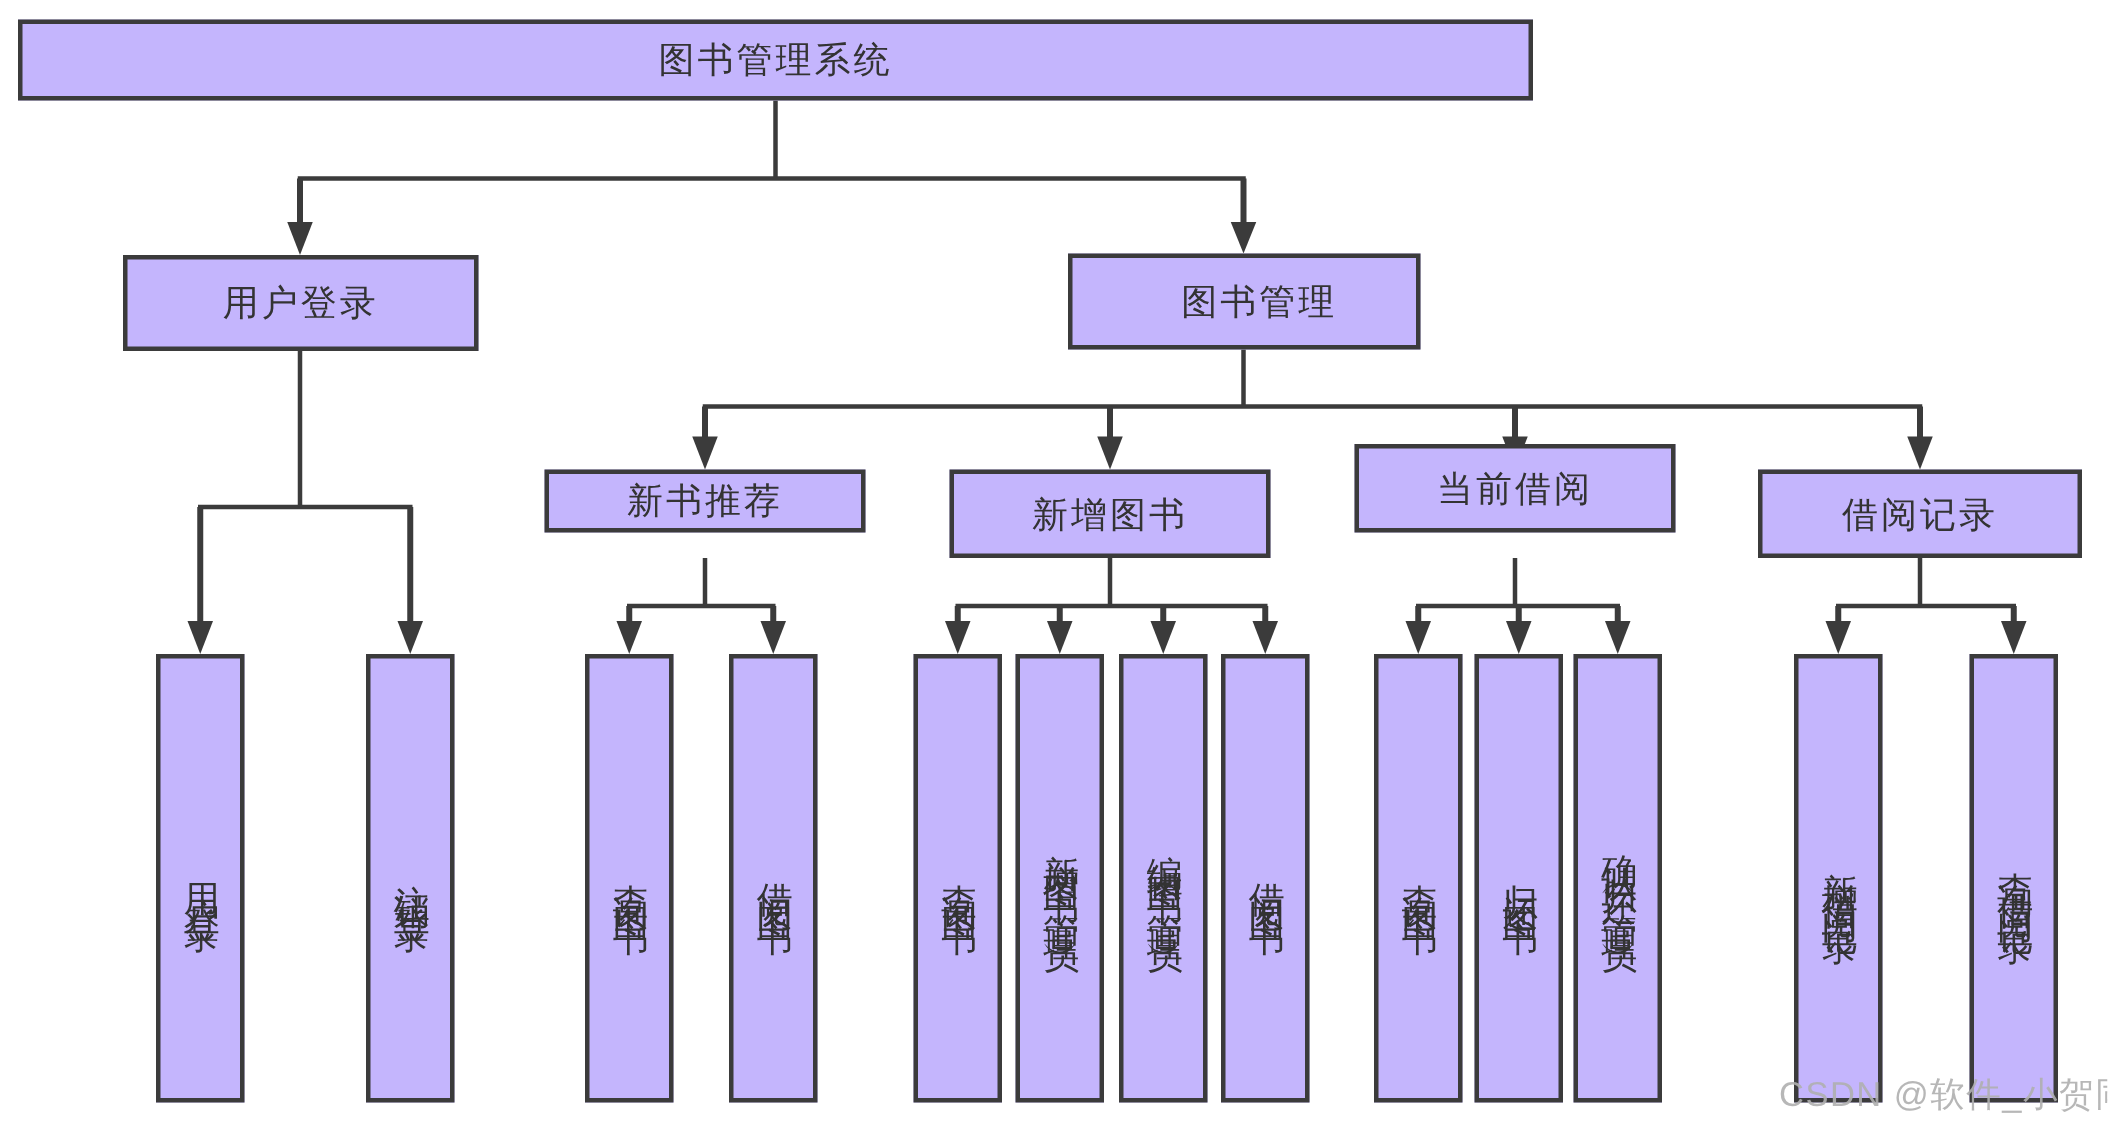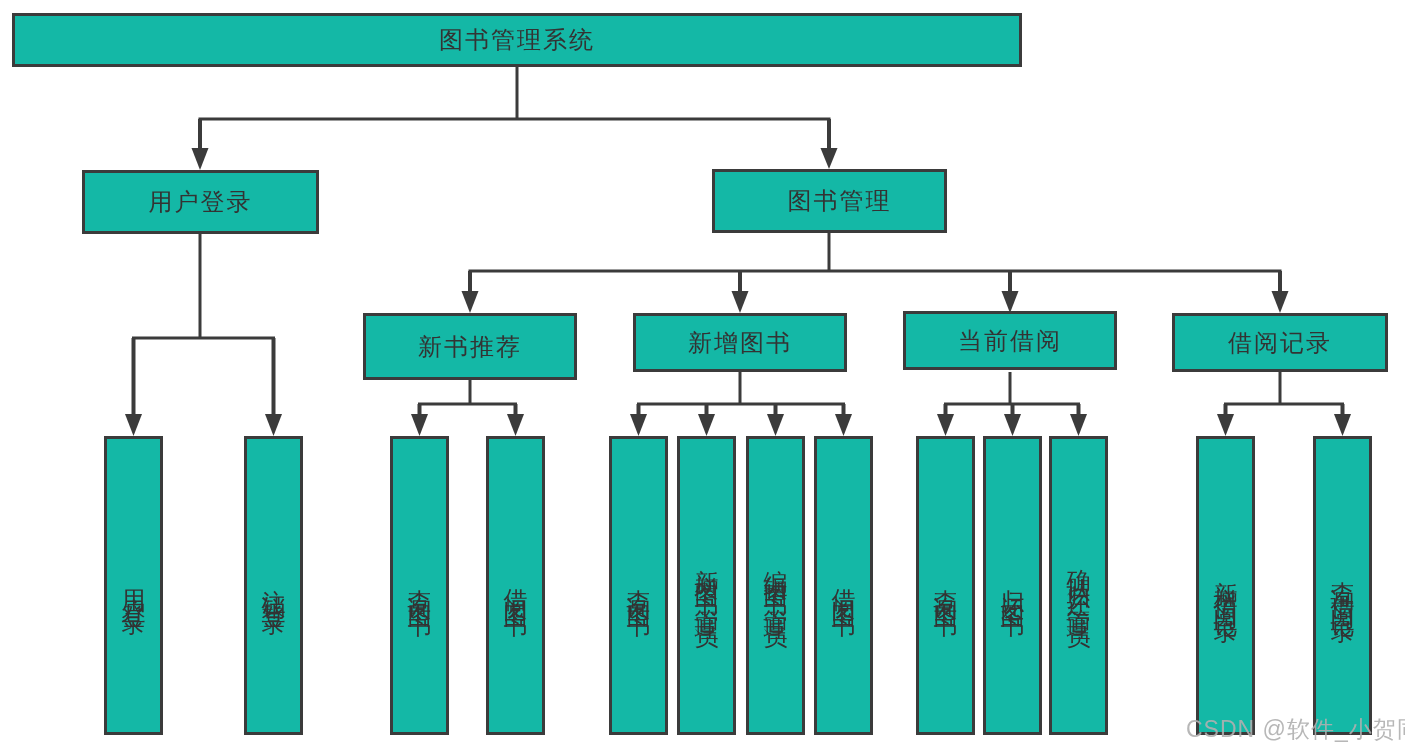--- a/index.html
+++ b/index.html
@@ -11,21 +11,21 @@
     font-family:"Liberation Sans", sans-serif;
   }
   .connectors {
     position:absolute; left:0; top:0; width:1405px; height:747px;
     z-index:1;
   }
   .box {
     position:absolute;
     box-sizing:border-box;
     border:3px solid #3b3b3b;
-    background:#14b8a6;
+    background:#c4b5fd;
     display:flex;
     align-items:center;
     justify-content:center;
     color:#333333;
     z-index:2;
   }
   .h-box { font-size:24px; letter-spacing:2px; }
   .v-box {
     writing-mode:vertical-rl;
     text-orientation:mixed;
@@ -42,23 +42,23 @@
     white-space:nowrap;
     z-index:3;
     opacity:0.9;
   }
 
   
   #n-root        { left:12px;   top:13px;  width:1010px; height:54px; }
   #n-userlogin   { left:82px;   top:170px; width:237px;  height:64px; }
   #n-bookmgmt    { left:712px;  top:169px; width:235px;  height:64px;padding-left:20px; }
 
-  #n-newbook     { left:363px;  top:313px; width:214px;  height:67px; }
+  #n-newbook     { left:363px;  top:313px; width:214px;  height:42px; }
   #n-bookborrow  { left:633px;  top:313px; width:214px;  height:59px; }
-  #n-curborrow   { left:903px;  top:311px; width:214px;  height:59px; }
+  #n-curborrow   { left:903px;  top:296px; width:214px;  height:59px; }
   #n-borrowrec   { left:1172px; top:313px; width:216px;  height:59px; }
 
   .leaf { top:436px; width:59px; height:299px; }
   #l-login    { left:104px; }
   #l-logout   { left:244px; }
   #l-nb-query { left:390px; }
   #l-nb-brw   { left:486px; }
   #l-bb-query { left:609px; }
   #l-bb-add   { left:677px; }
   #l-bb-edit  { left:746px; }

